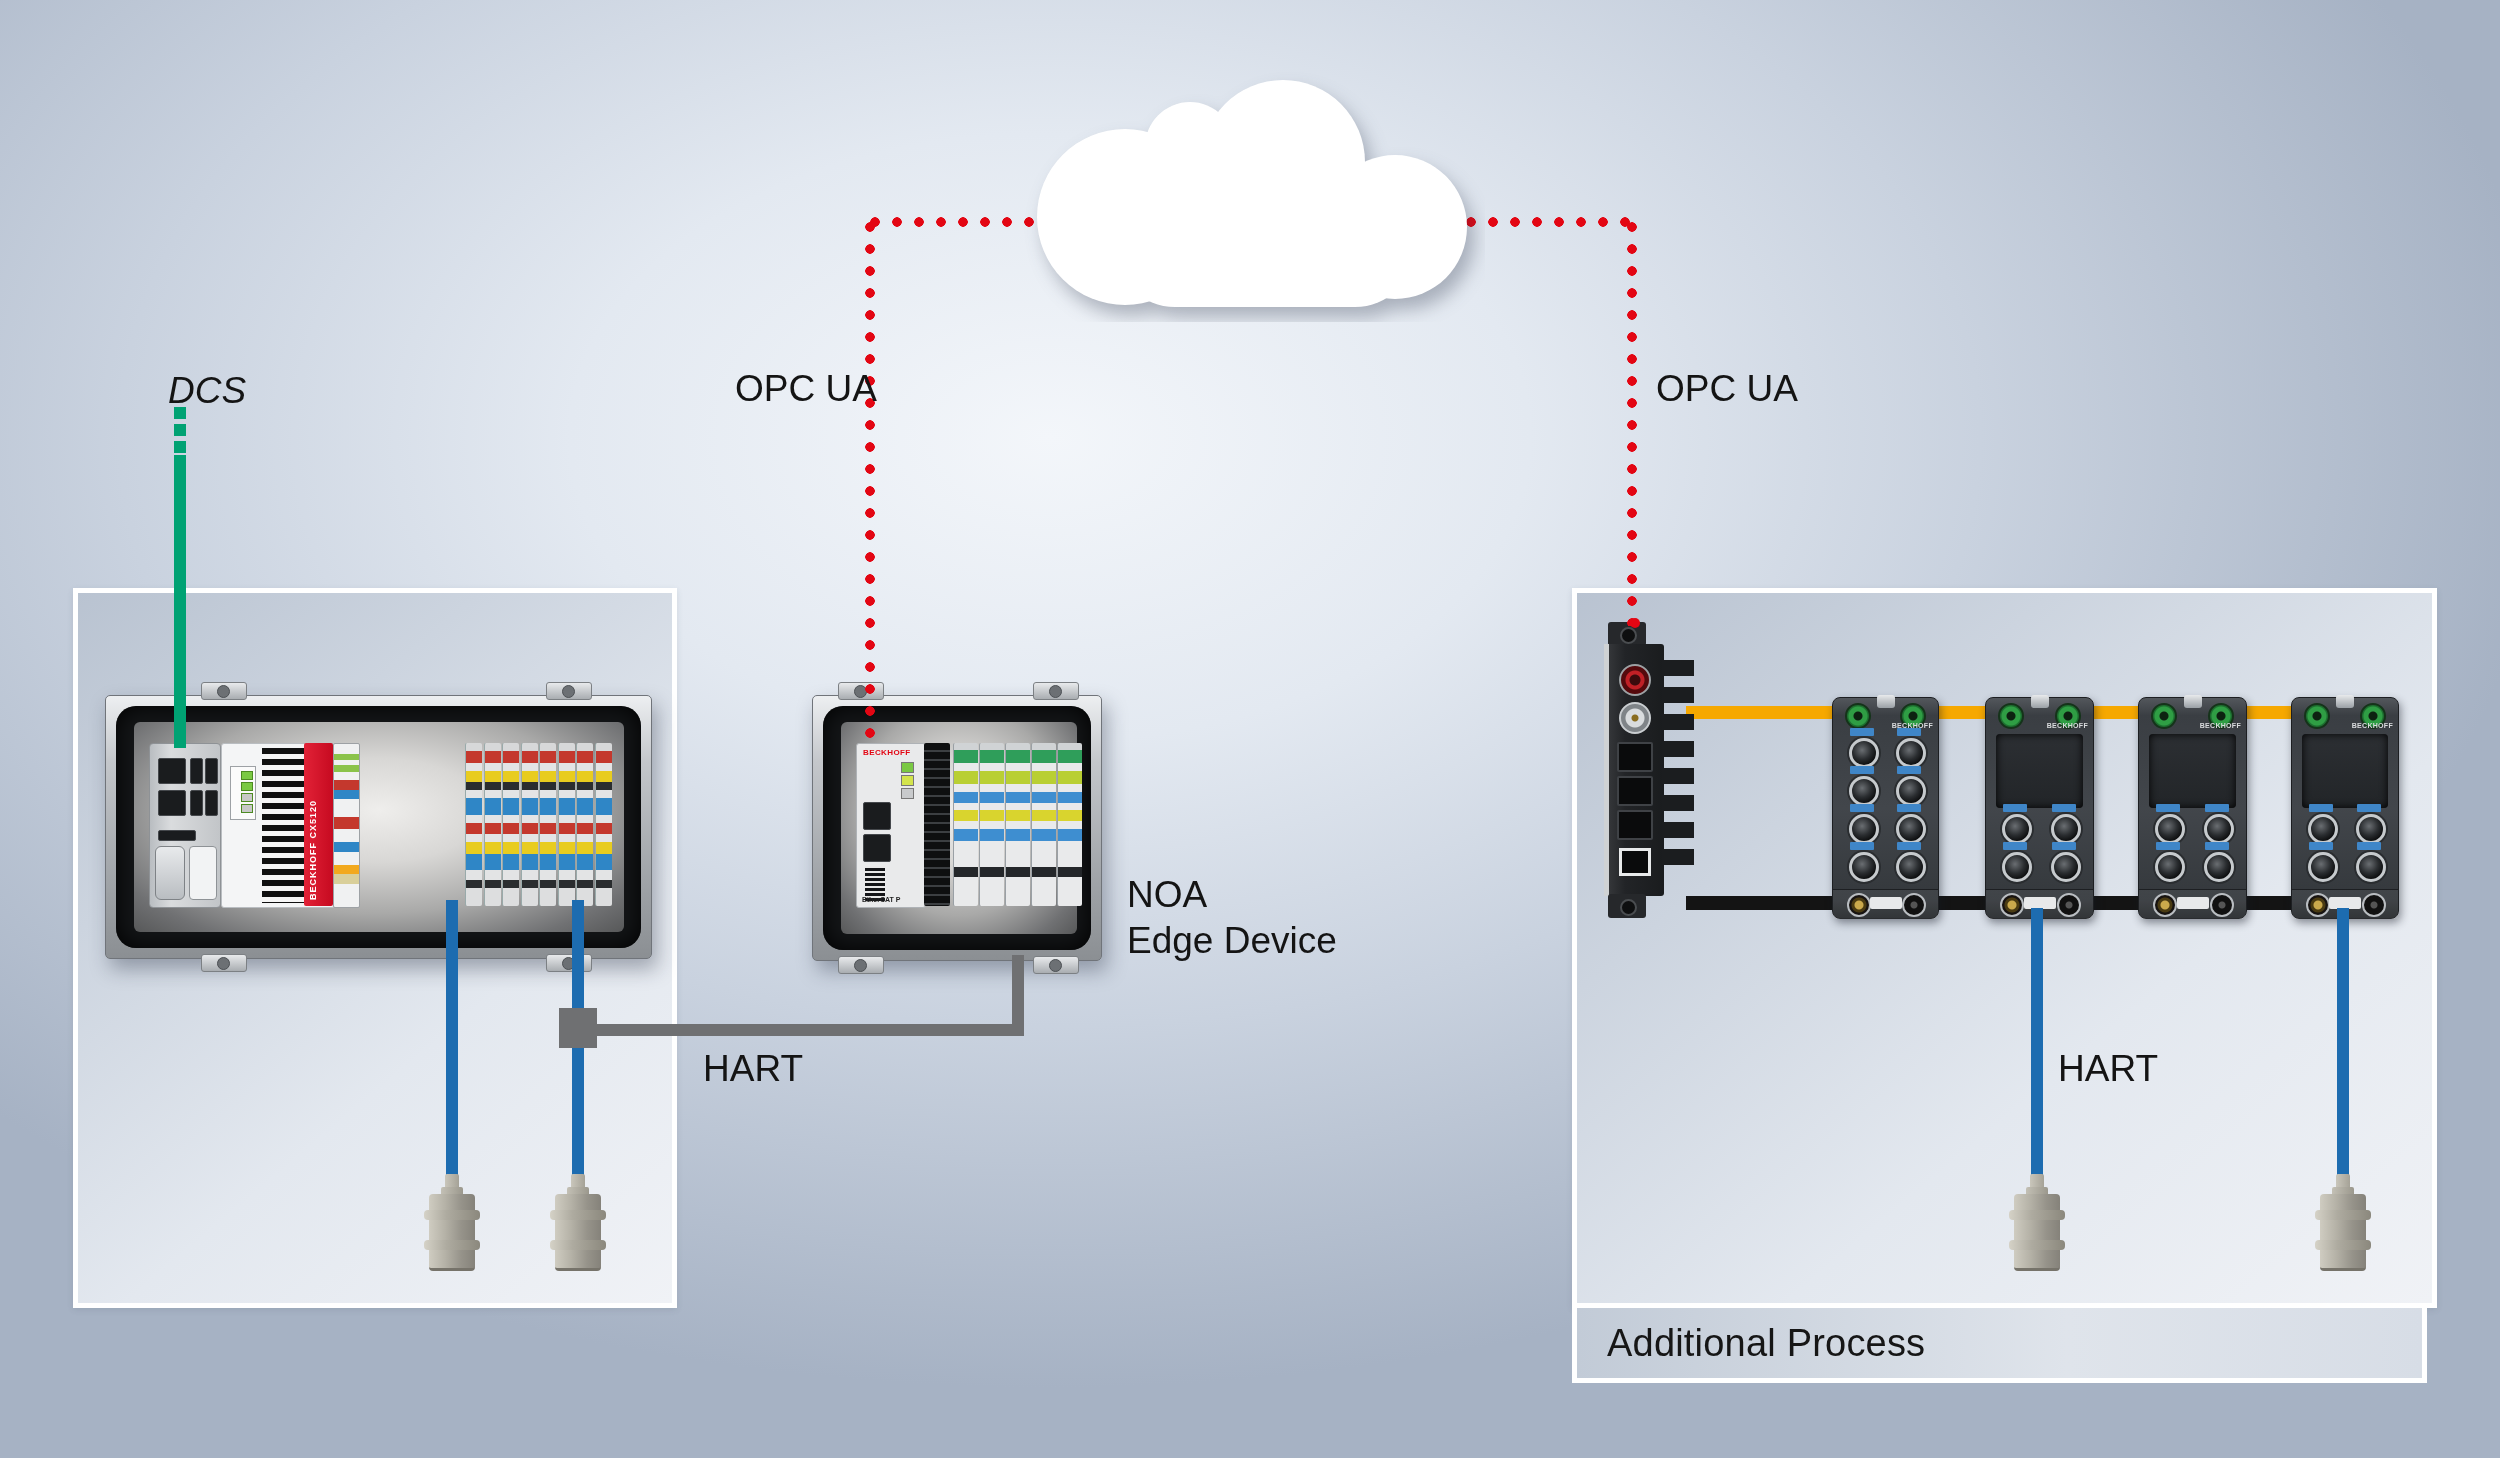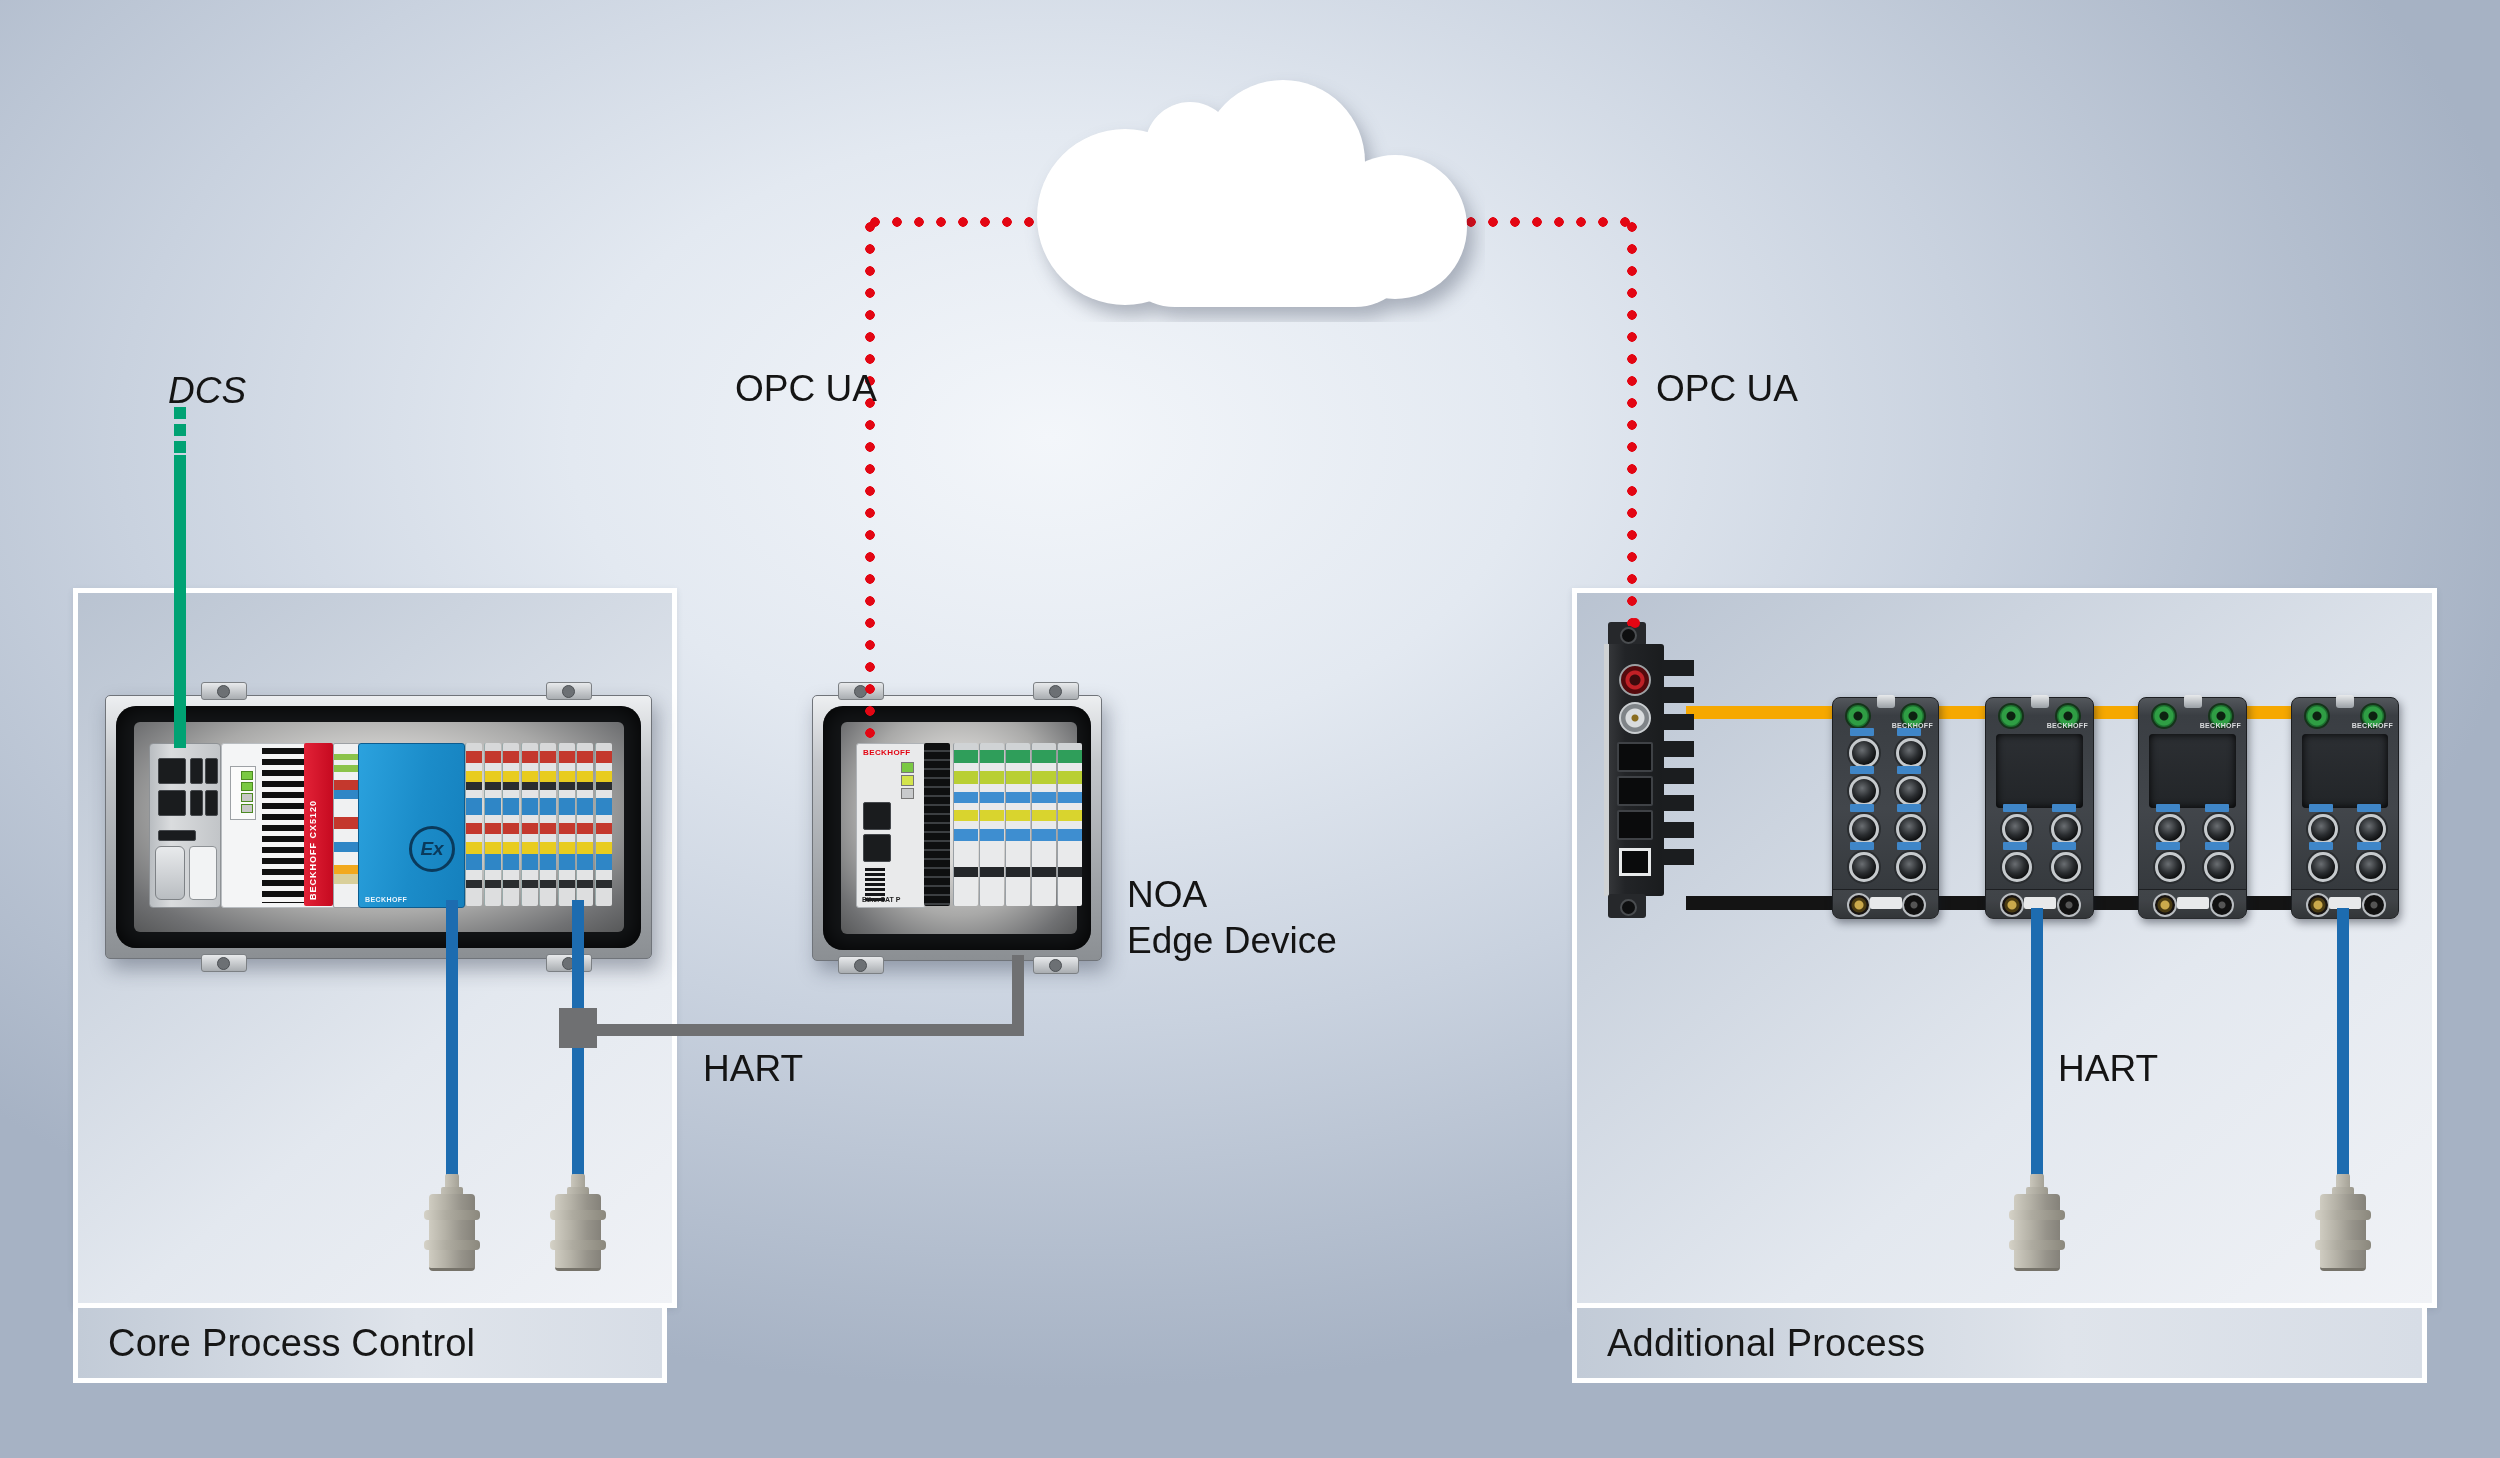--- a/index.html
+++ b/index.html
@@ -139,23 +139,20 @@
   .sn-flange{position:absolute;width:56px;height:10px;border-radius:4px;
     background:linear-gradient(90deg,#d5d2c7,#aeab a0 40%,#8b887d);
     background:linear-gradient(90deg,#d5d2c7,#aeaba0 40%,#8b887d);}
 </style>
 </head>
 <body>
 
 <div id="stage">
 
   <div class="region-box" style="left:73px;top:588px;width:594px;height:710px;"></div>
-  <div class="region-strip" style="left:73px;top:1303px;width:594px;height:80px;">
-    <span class="box-label">Core Process Control</span>
-  </div>
 
   <div class="region-box" style="left:1572px;top:588px;width:855px;height:710px;"></div>
   <div class="region-strip" style="left:1572px;top:1303px;width:855px;height:80px;">
     <span class="box-label">Additional Process</span>
   </div>
 
   <div class="dots-h" style="left:864px;top:216px;width:178px;"></div>
   <div class="dots-v" style="left:864px;top:216px;height:532px;"></div>
   <div class="dots-h" style="left:1460px;top:216px;width:174px;"></div>
   <div class="dots-v" style="left:1626px;top:216px;height:410px;"></div>
@@ -232,26 +229,20 @@
           <div class="led-g" style="left:10px;top:26px;background:#c8c8c8;"></div>
           <div class="led-g" style="left:10px;top:37px;background:#c8c8c8;"></div>
         </div>
       </div>
       <div class="abs cx-red" style="left:198px;top:47px;width:29px;height:163px;">
         <div class="cx-red-text">BECKHOFF CX5120</div>
       </div>
 
       <div class="abs k-coupler" style="left:227px;top:47px;width:25px;height:163px;"></div>
 
-      <div class="abs ex-module" style="left:252px;top:47px;width:105px;height:163px;">
-        <div class="ex-logo" style="left:50px;top:82px;">
-          <span>Ex</span>
-        </div>
-        <div class="ex-brand">BECKHOFF</div>
-      </div>
 
     <div class="abs cpc-term" style="left: 359px; top: 47px; width: 16px; height: 163px;"></div>
         <div class="abs cpc-term" style="left: 377.5px; top: 47px; width: 16px; height: 163px;"></div>
         <div class="abs cpc-term" style="left: 396px; top: 47px; width: 16px; height: 163px;"></div>
         <div class="abs cpc-term" style="left: 414.5px; top: 47px; width: 16px; height: 163px;"></div>
         <div class="abs cpc-term" style="left: 433px; top: 47px; width: 16px; height: 163px;"></div>
         <div class="abs cpc-term" style="left: 451.5px; top: 47px; width: 16px; height: 163px;"></div>
         <div class="abs cpc-term" style="left: 470px; top: 47px; width: 16px; height: 163px;"></div>
         <div class="abs cpc-term" style="left: 488.5px; top: 47px; width: 16px; height: 163px;"></div>
       </div>

